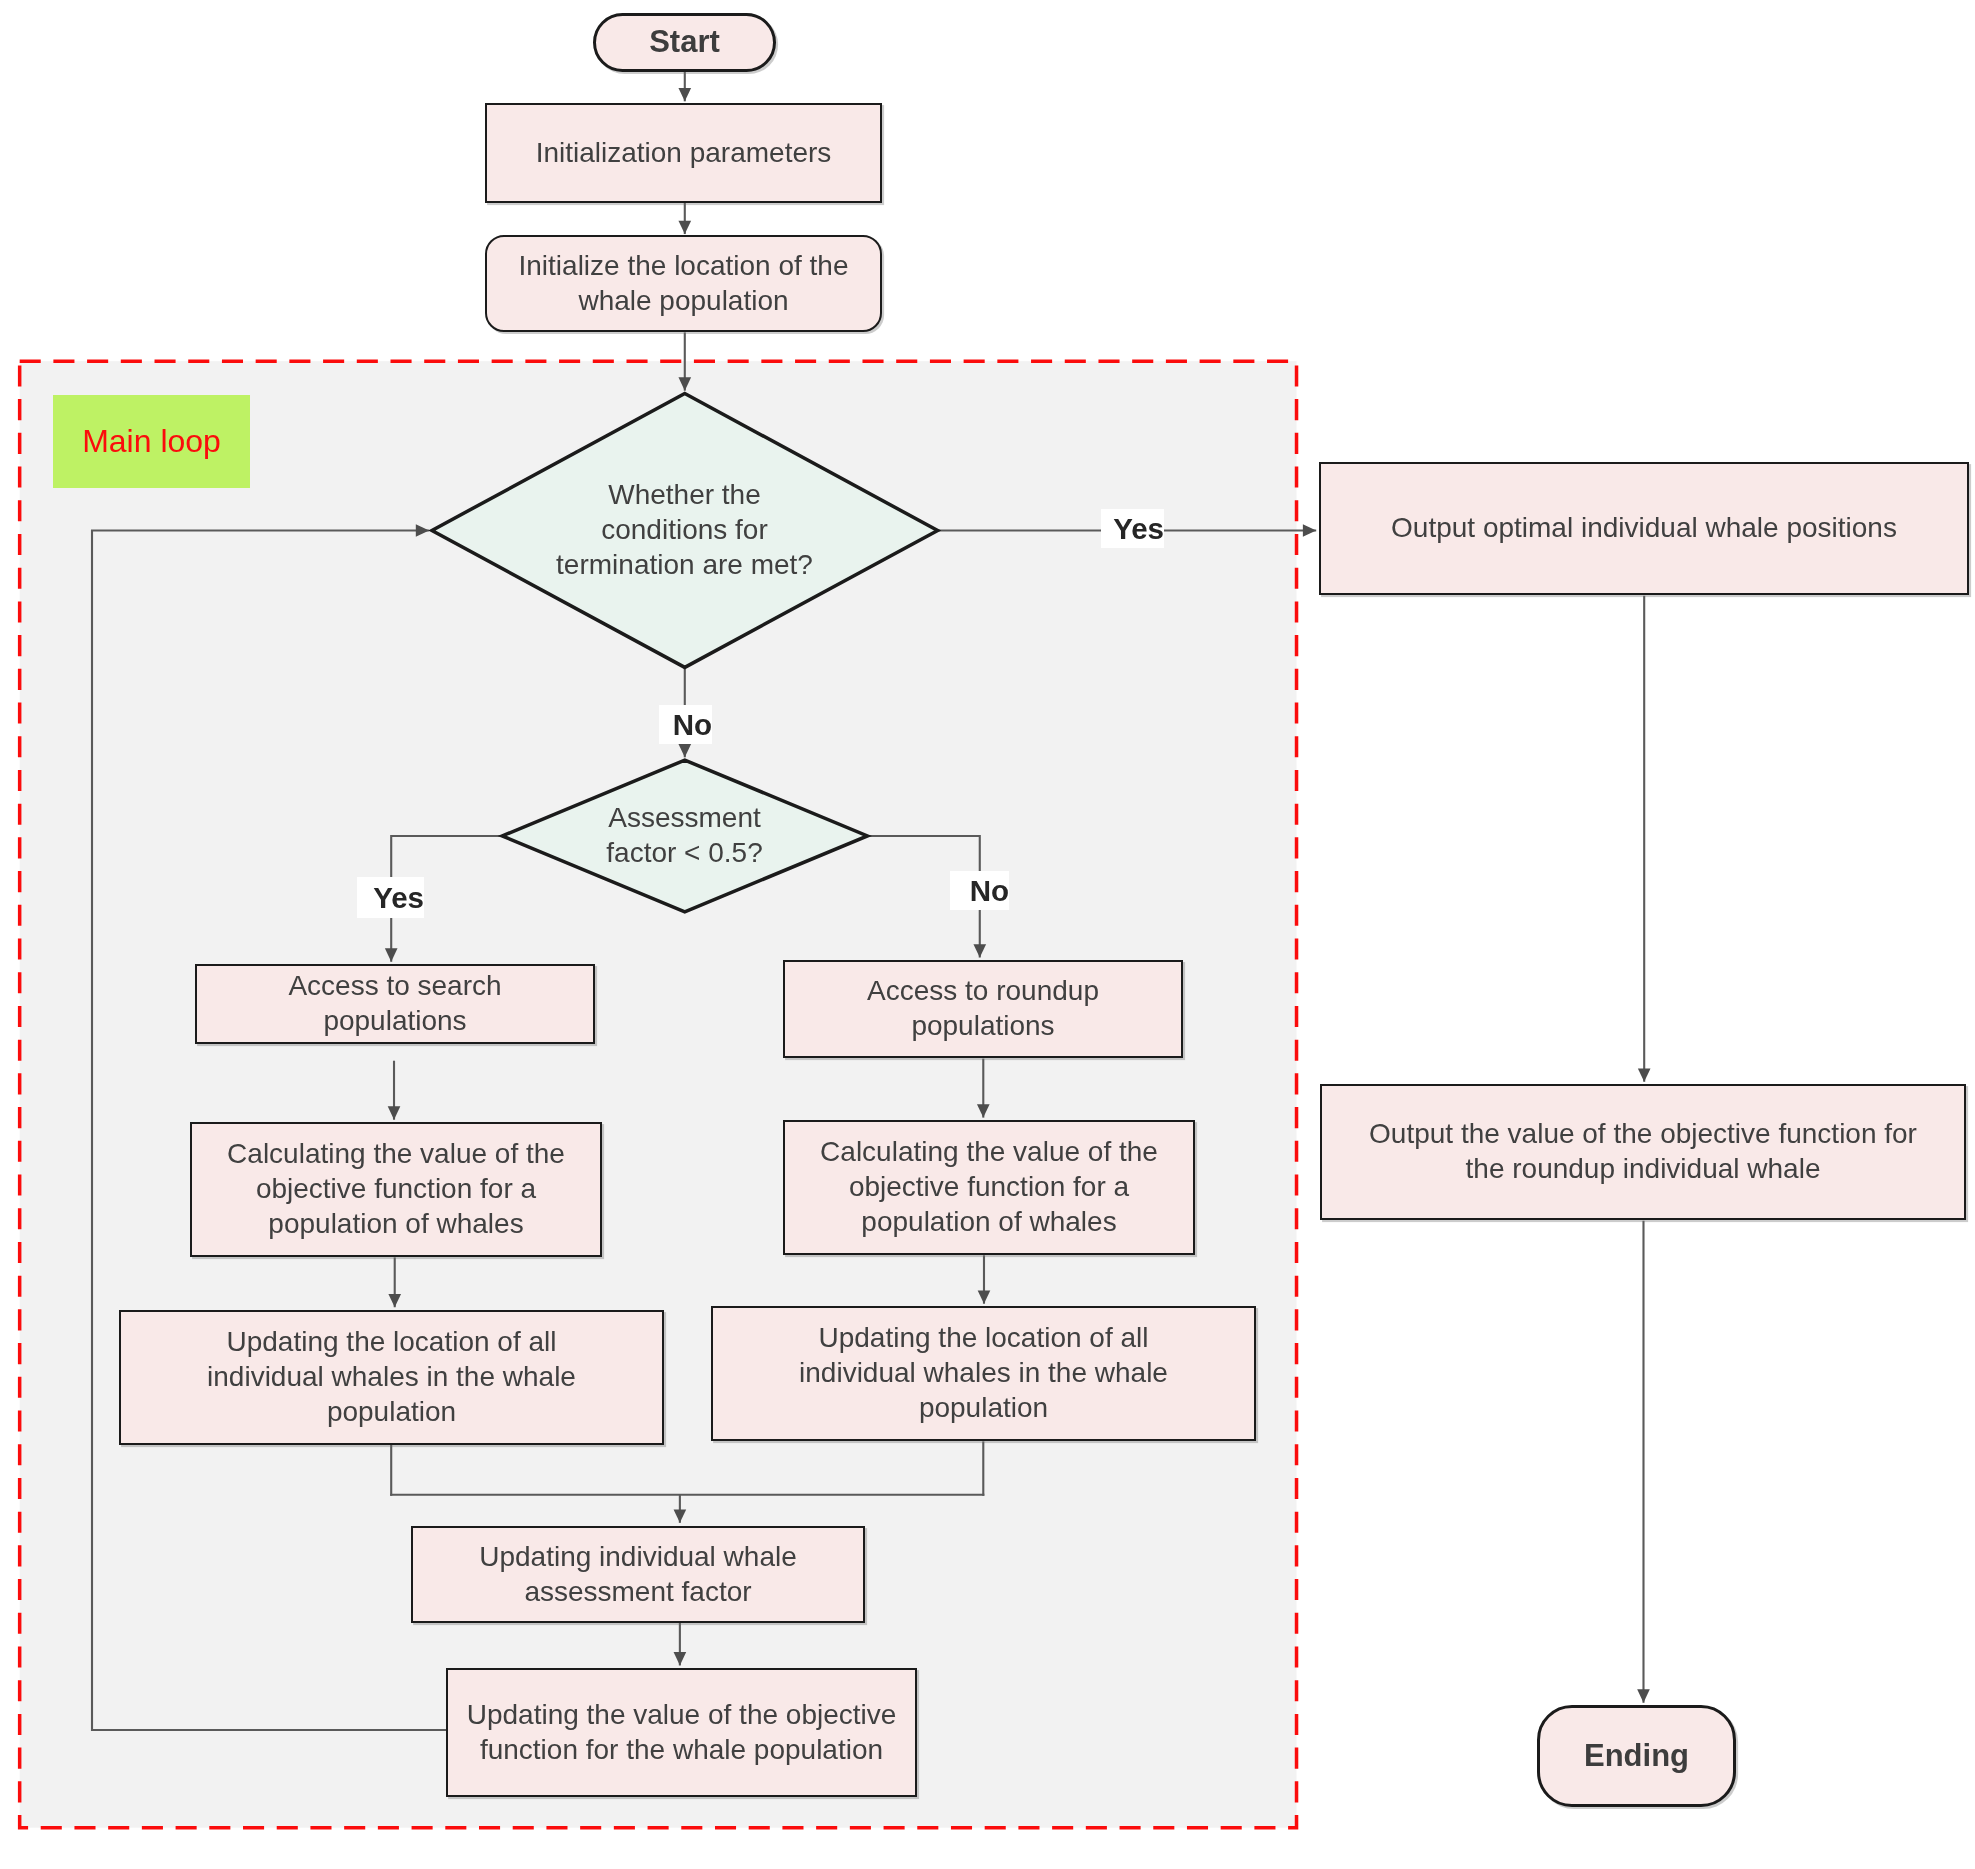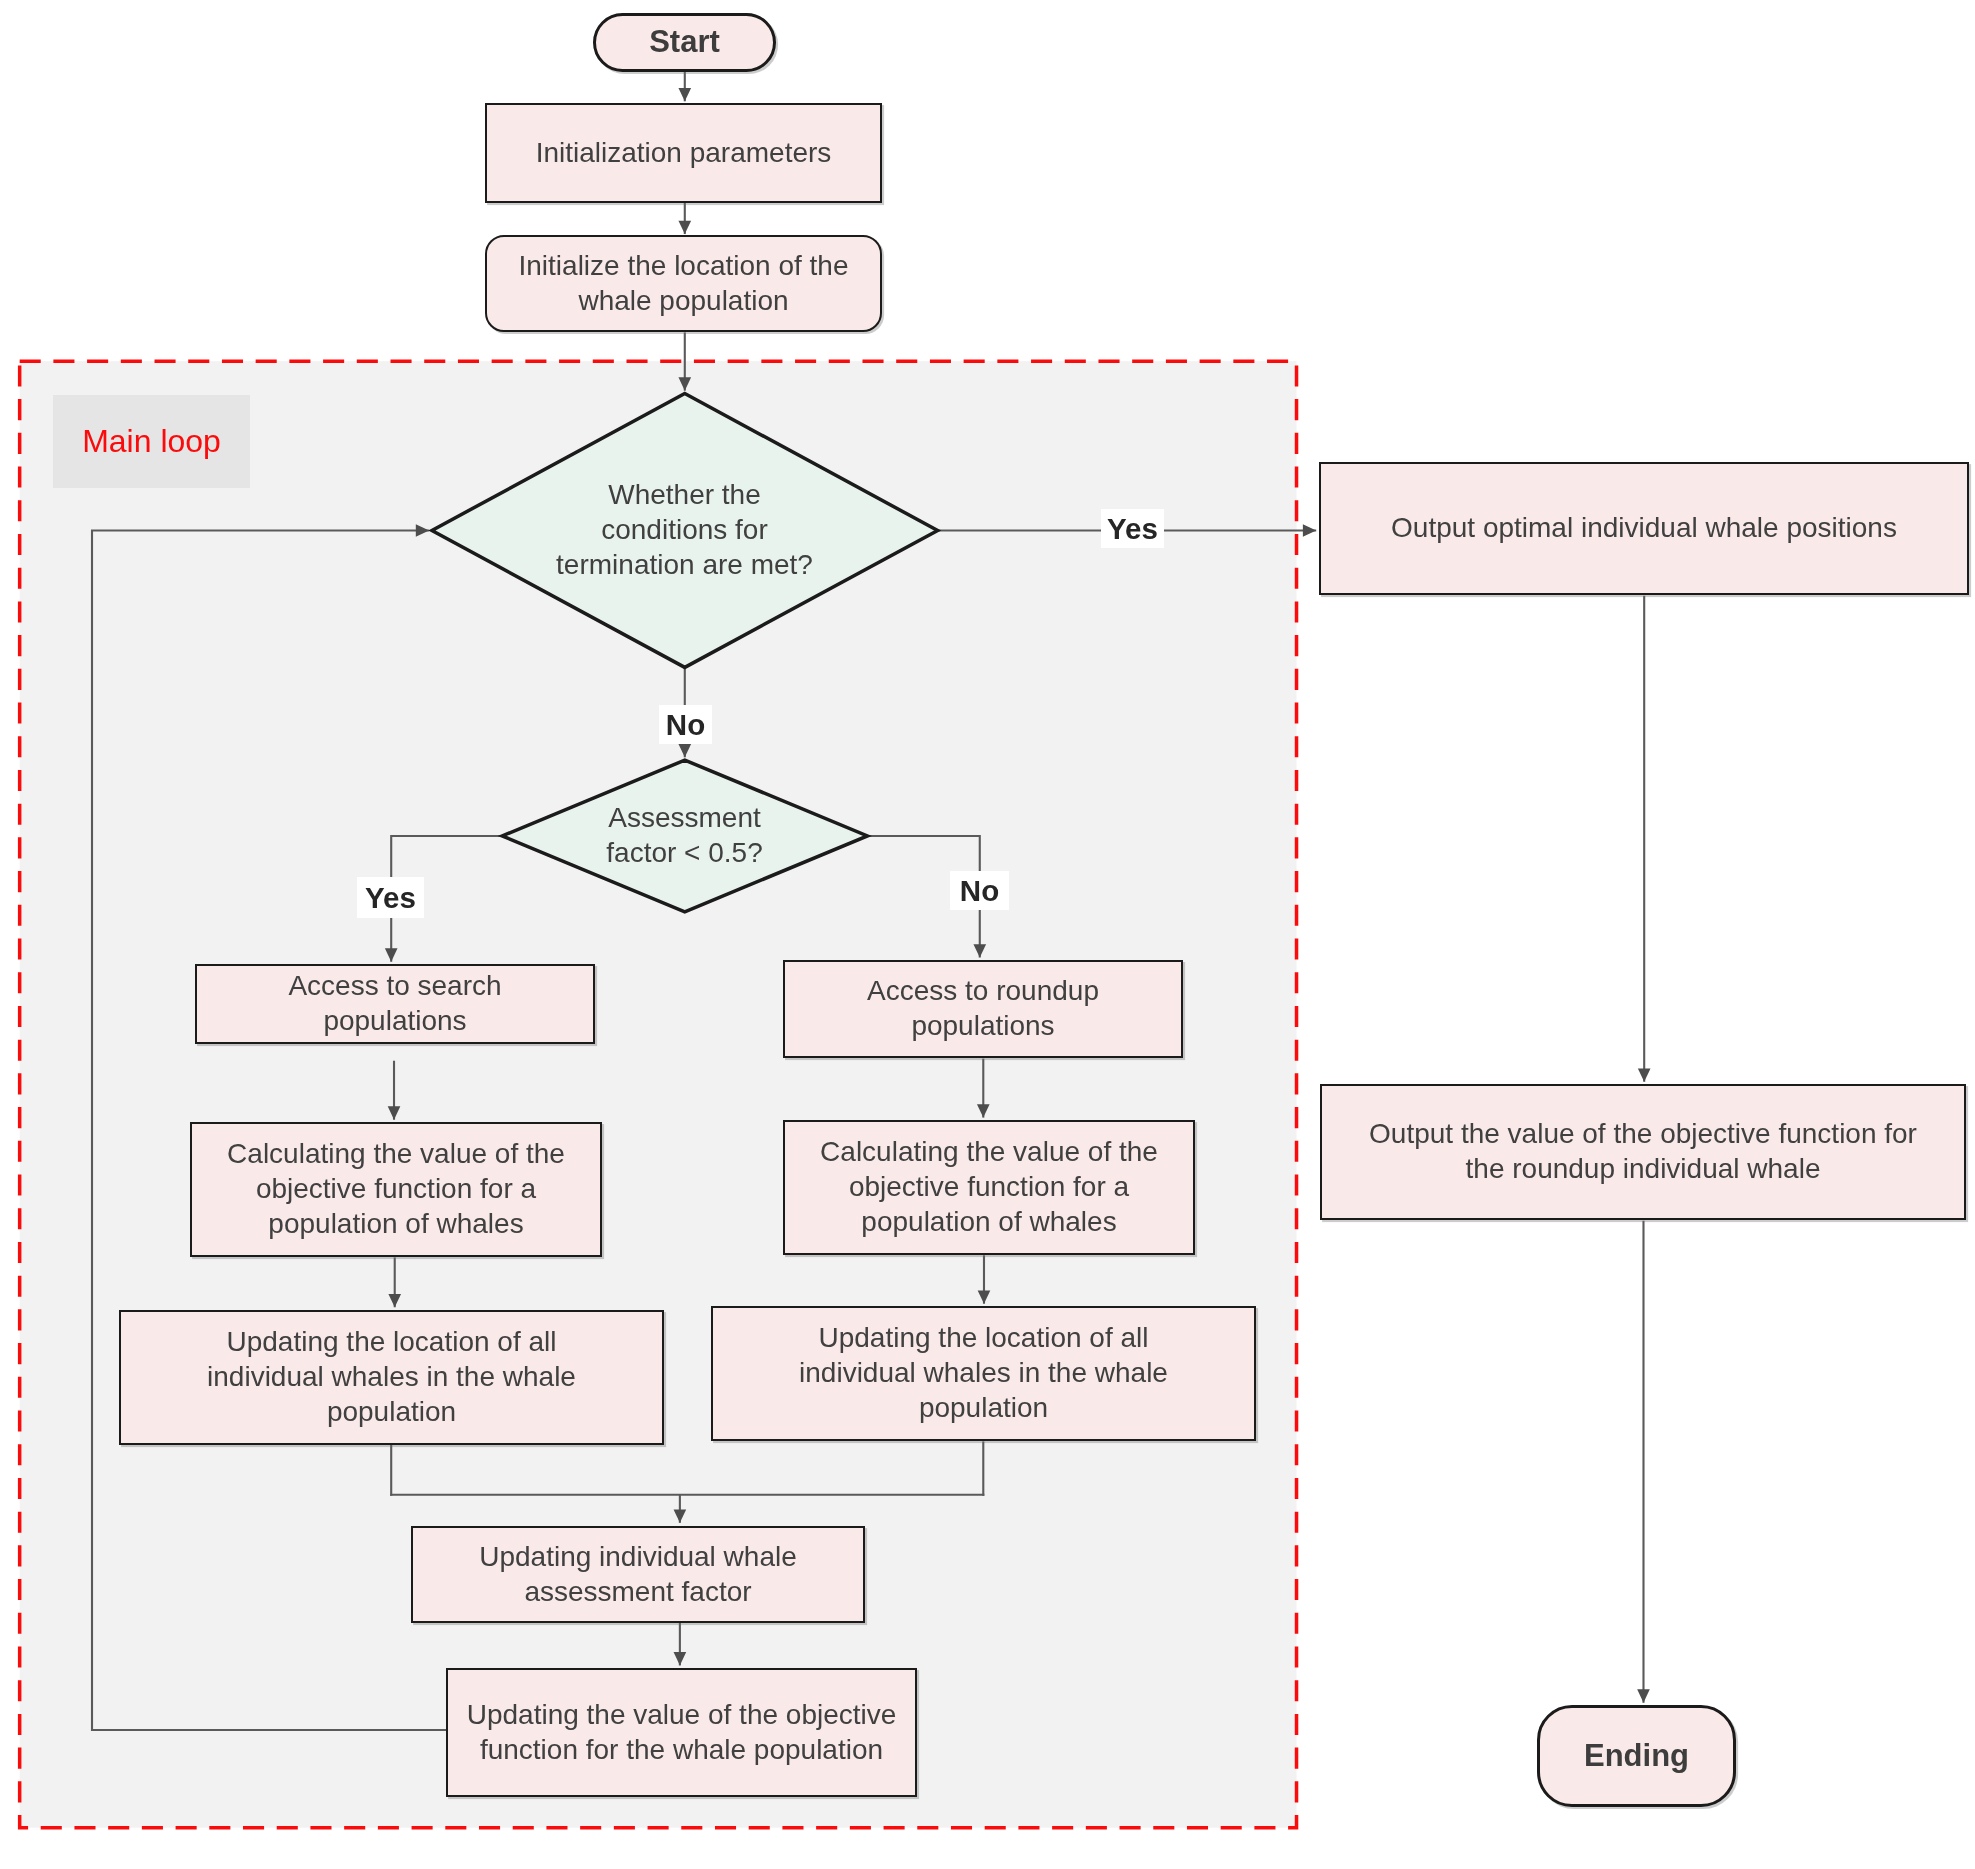--- a/index.html
+++ b/index.html
@@ -13,26 +13,26 @@
     background:#f9e9e8;border:2.8px solid #1b1b1b;box-sizing:border-box;
     font-size:28px;line-height:1.24;text-align:center;color:#404040;
     box-shadow:2.1px 2.1px 0 rgba(110,110,110,0.35);
   }
   .pill{border-radius:35px;font-weight:bold;font-size:31px;color:#3d3d3d;border-width:3.5px;}
   .dtext{
     position:absolute;display:flex;align-items:center;justify-content:center;
     font-size:28px;line-height:1.24;text-align:center;color:#404040;background:transparent;
   }
   .edge-label{
-    position:absolute;display:flex;align-items:center;justify-content:center;
+    position:absolute;display:flex;align-items:center;justify-content:flex-end;
     background:#ffffff;color:#262626;font-weight:bold;font-size:29.5px;
   }
   .loop-label{
     position:absolute;display:flex;align-items:center;justify-content:center;
-    background:#e5e5e5;color:#fb0c0c;font-size:32px;
+    background:#bef264;color:#fb0c0c;font-size:32px;
   }
   .tw{display:inline-block;}
   .w280{max-width:197px;} .w400{max-width:281px;} .w430{max-width:302px;}
   .w500{max-width:351px;} .w540{max-width:383px;} .w580{max-width:411px;}
   .w610{max-width:432px;} .w800{max-width:576px;}
 </style>
 </head>
 <body>
 
 <div class="stage">

